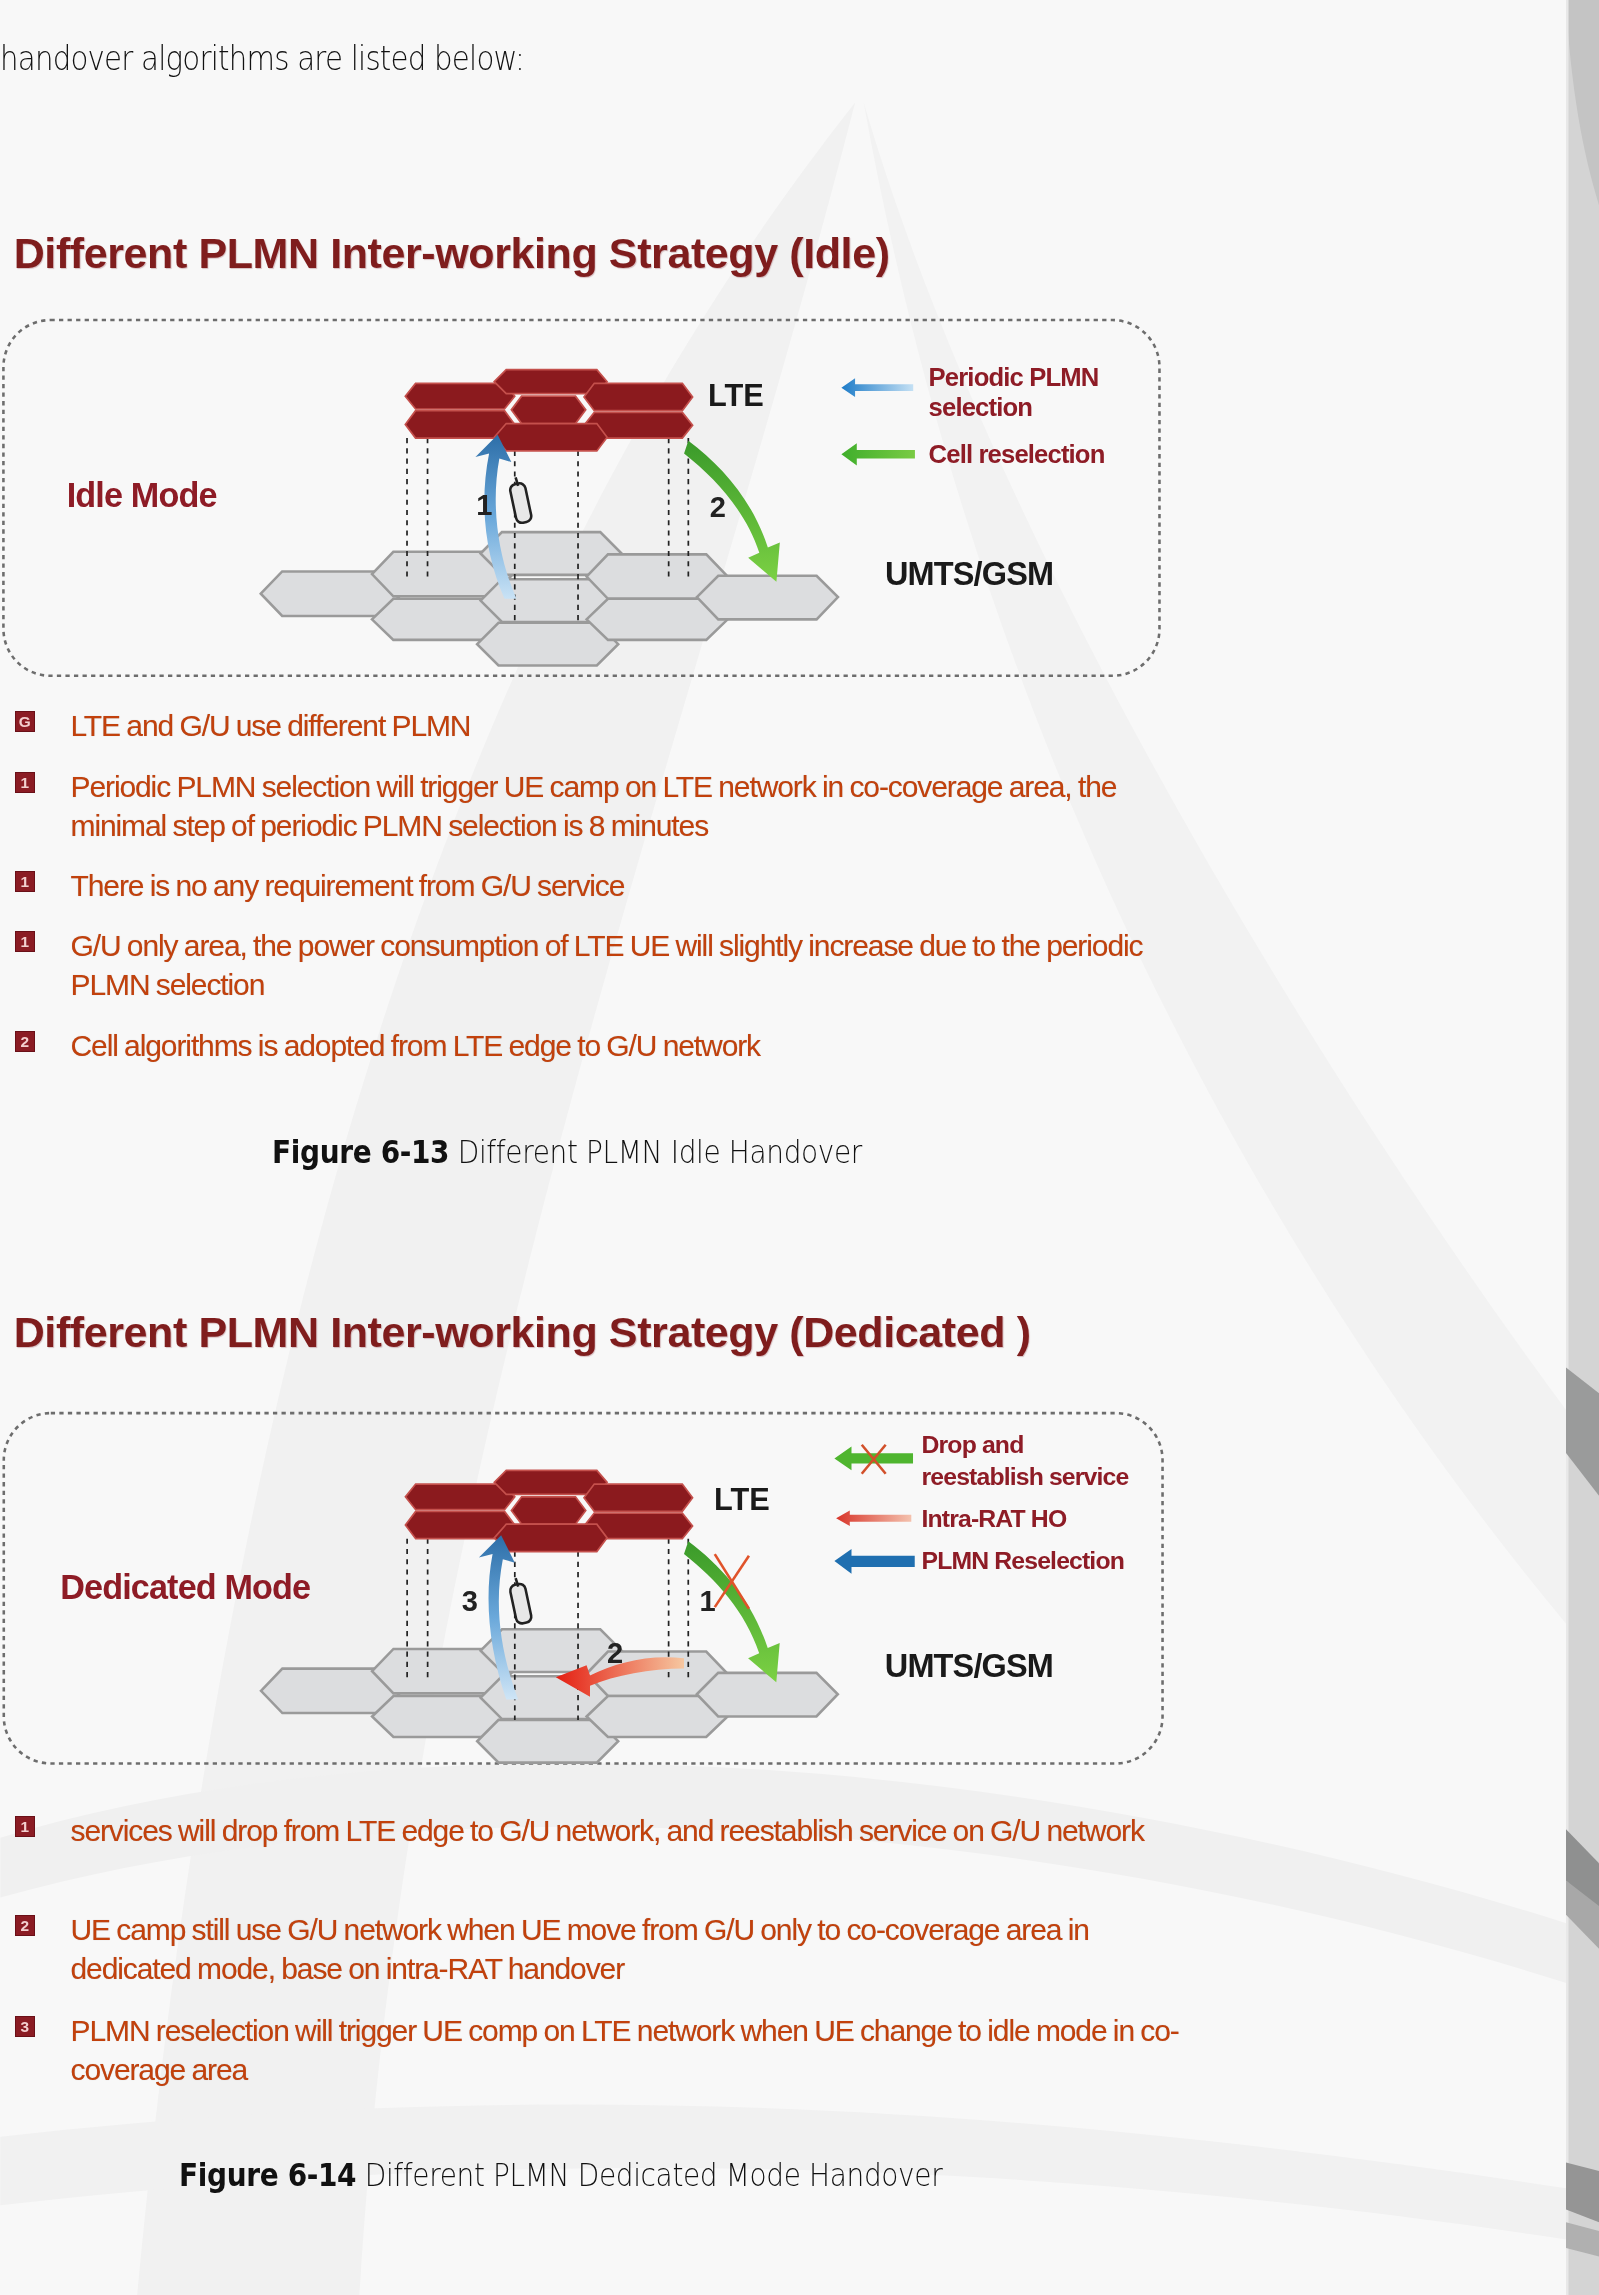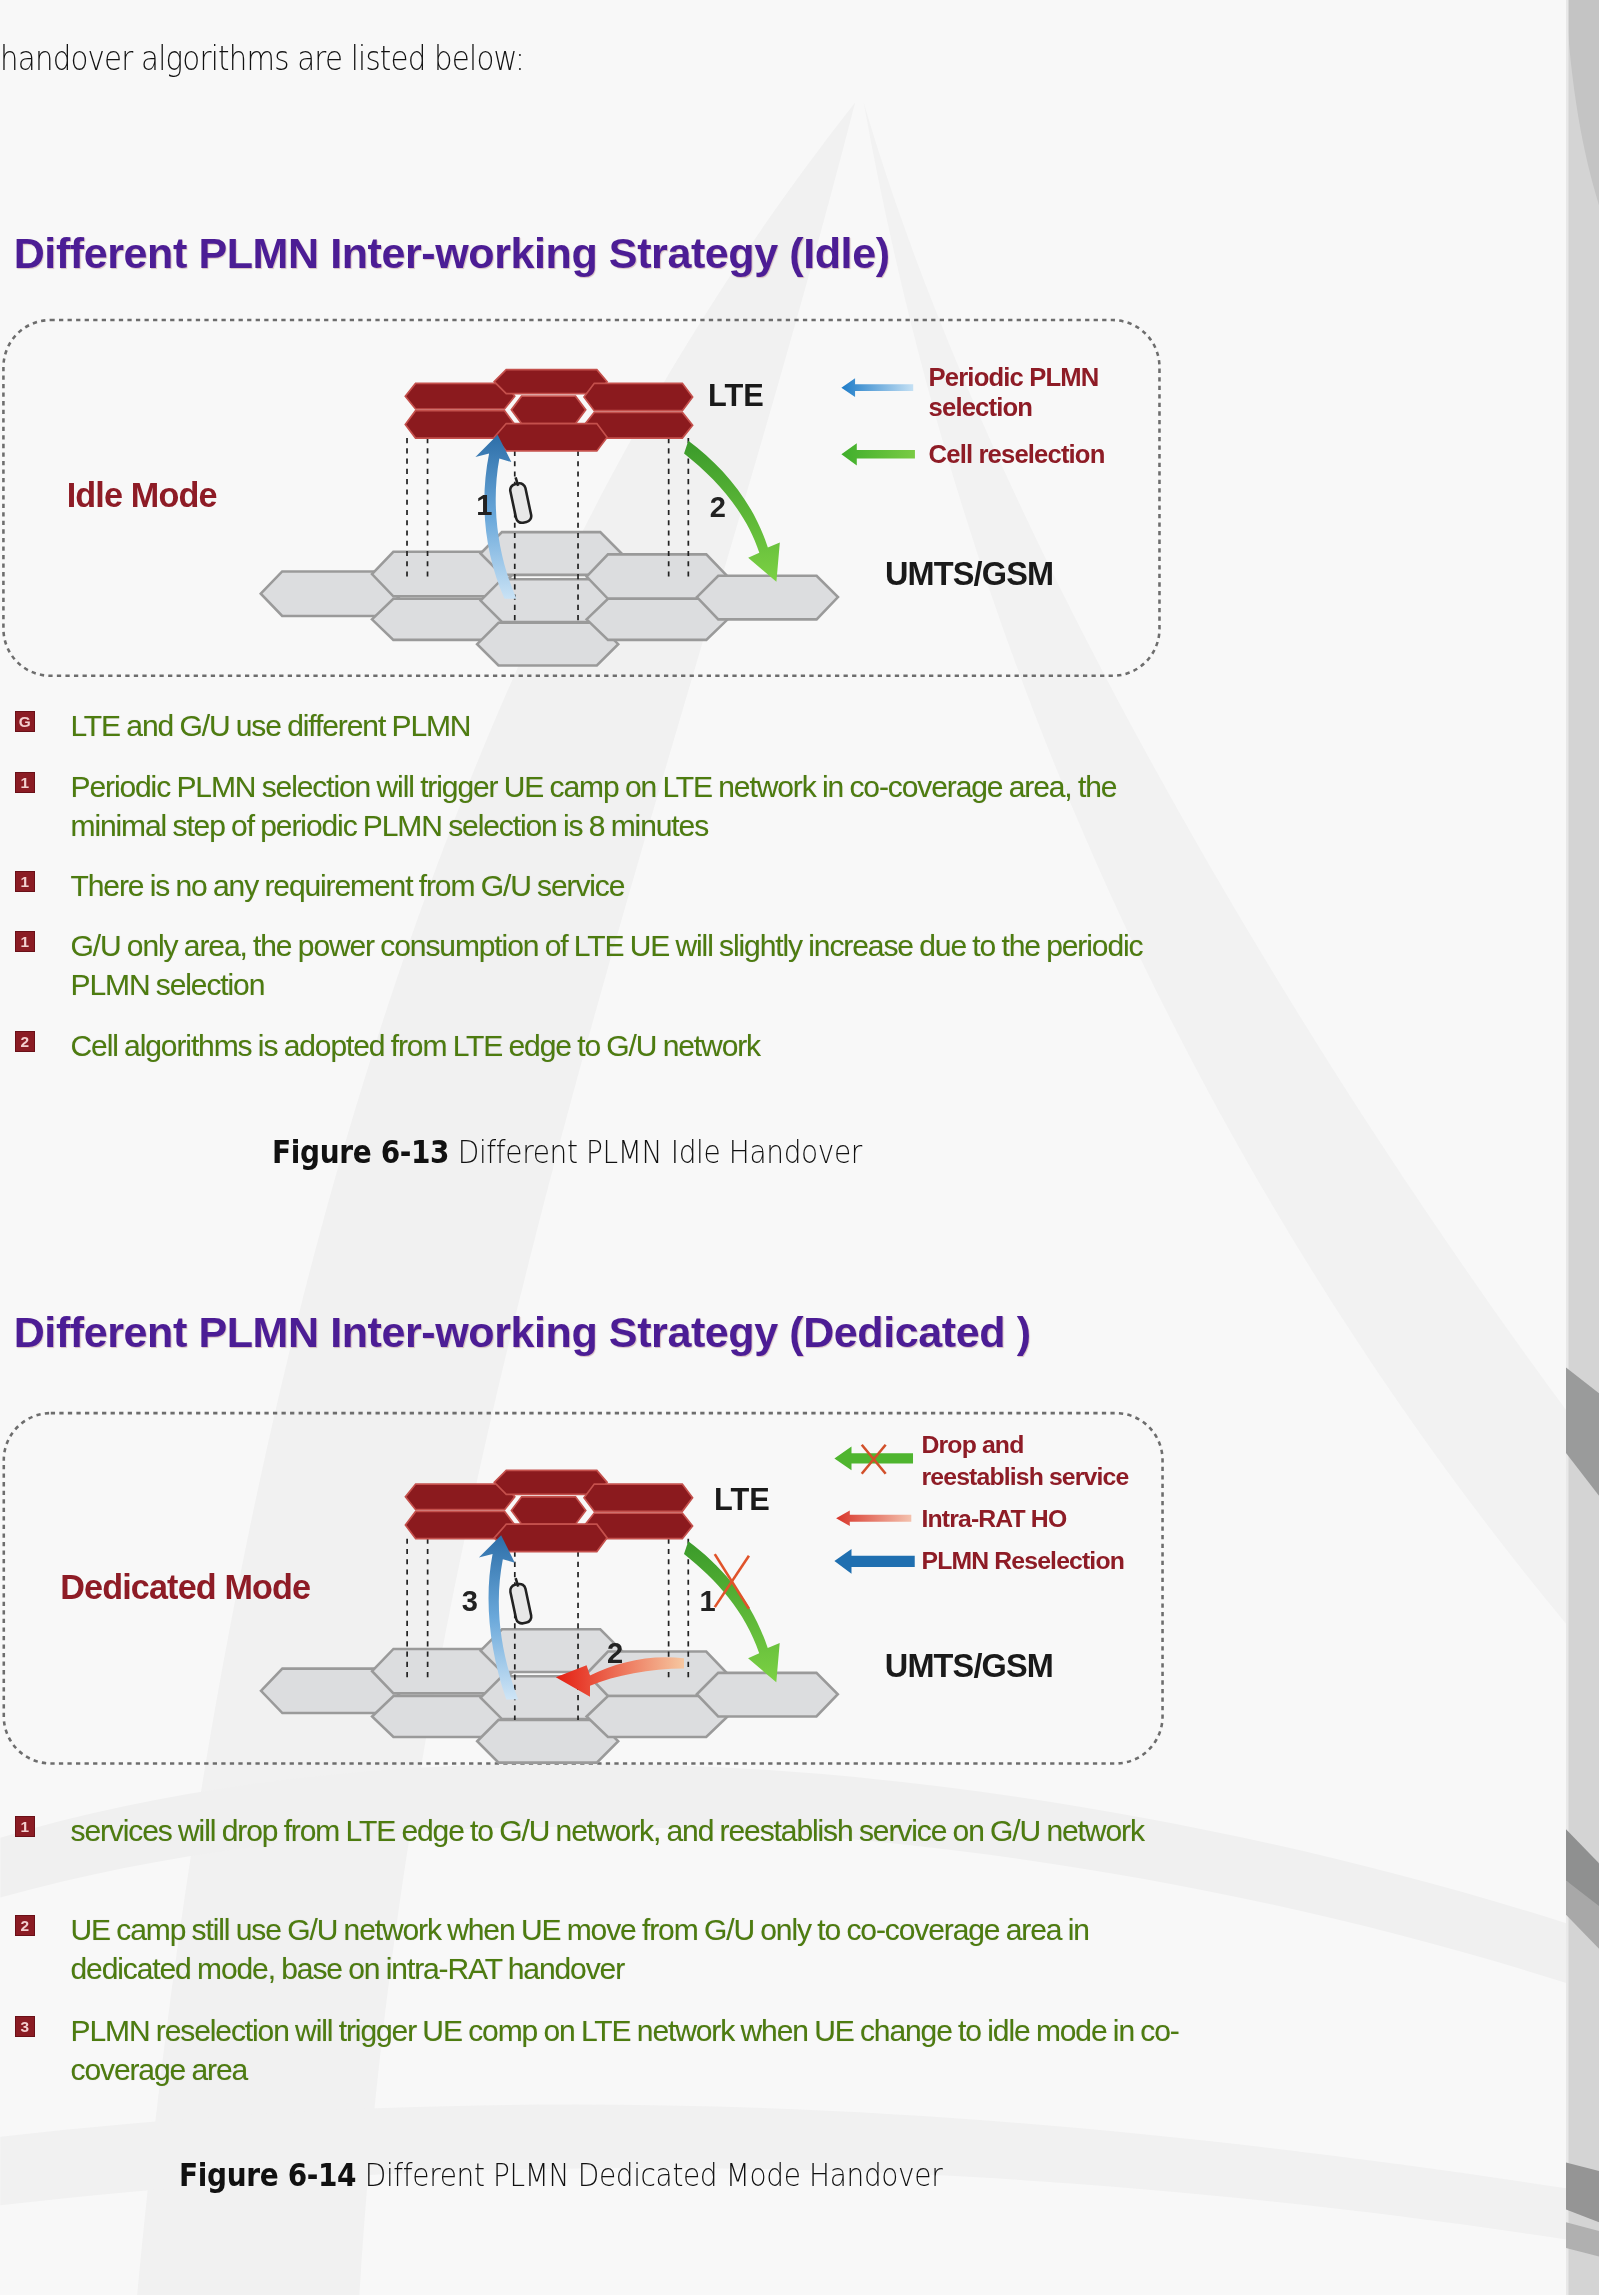--- a/index.html
+++ b/index.html
@@ -9,34 +9,34 @@
     font-family: "Liberation Sans", sans-serif;
   }
   .bg { position: absolute; left: 0; top: 0; width: 1600px; height: 2295px; }
   .abs { position: absolute; white-space: nowrap; }
   .intro {
     left: 0; top: 38px; font-size: 34px; color: #111;
     font-family: "DejaVu Sans", sans-serif; font-weight: 300; letter-spacing: -0.9px;
     transform: scaleX(0.86); transform-origin: left top;
   }
   .slide-title {
-    left: 13.7px; font-size: 43px; font-weight: bold; color: #4c1d95;
+    left: 13.7px; font-size: 43px; font-weight: bold; color: #7f1d1d;
     letter-spacing: -0.4px;
     text-shadow: 0.9px 0.9px 0.9px rgba(120,20,30,0.25);
   }
   .bullet { position: absolute; left: 14.5px; display: flex; align-items: flex-start; }
   .bullet-icon {
     width: 20.5px; height: 20.5px; margin-top: 5.1px;
     background: #8b1c24; color: #f3d0d0; font-size: 15.4px; font-weight: bold;
     display: flex; align-items: center; justify-content: center;
     border: 0.9px solid #6a1018; box-sizing: border-box; line-height: 1;
   }
   .bullet-text {
     position: absolute; left: 56px; top: 0; width: 1129px;
-    font-size: 30px; line-height: 39px; color: #4d7c0f; white-space: normal;
+    font-size: 30px; line-height: 39px; color: #c2410c; white-space: normal;
     letter-spacing: -1.1px; word-spacing: -0.9px;
     text-shadow: 0 0 0.9px rgba(0,0,0,0.25);
   }
   .caption {
     font-size: 32.5px; color: #111; font-family: "DejaVu Sans", sans-serif;
     transform: scaleX(0.86); transform-origin: left top; letter-spacing: -0.4px;
   }
   .caption .num { font-weight: bold; }
   .caption .txt { font-weight: 300; }
   svg text { font-family: "Liberation Sans", sans-serif; }

